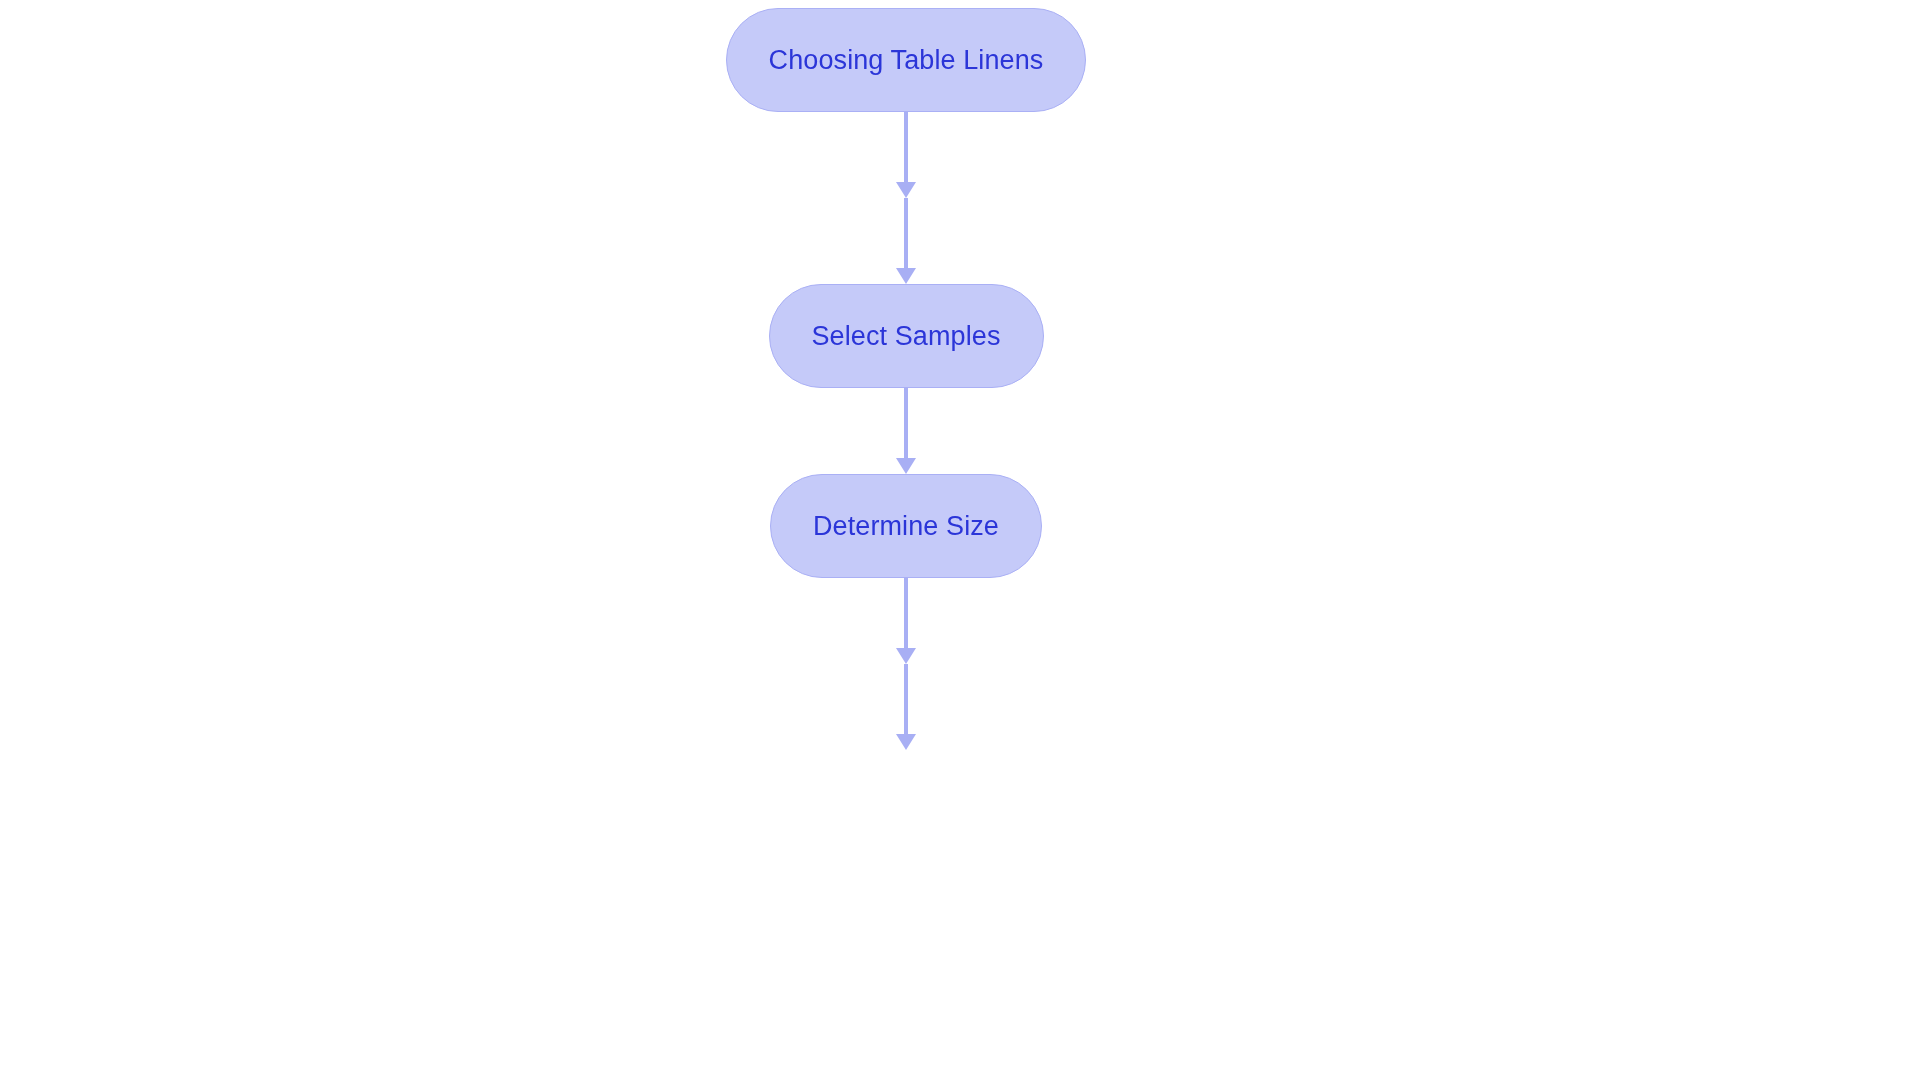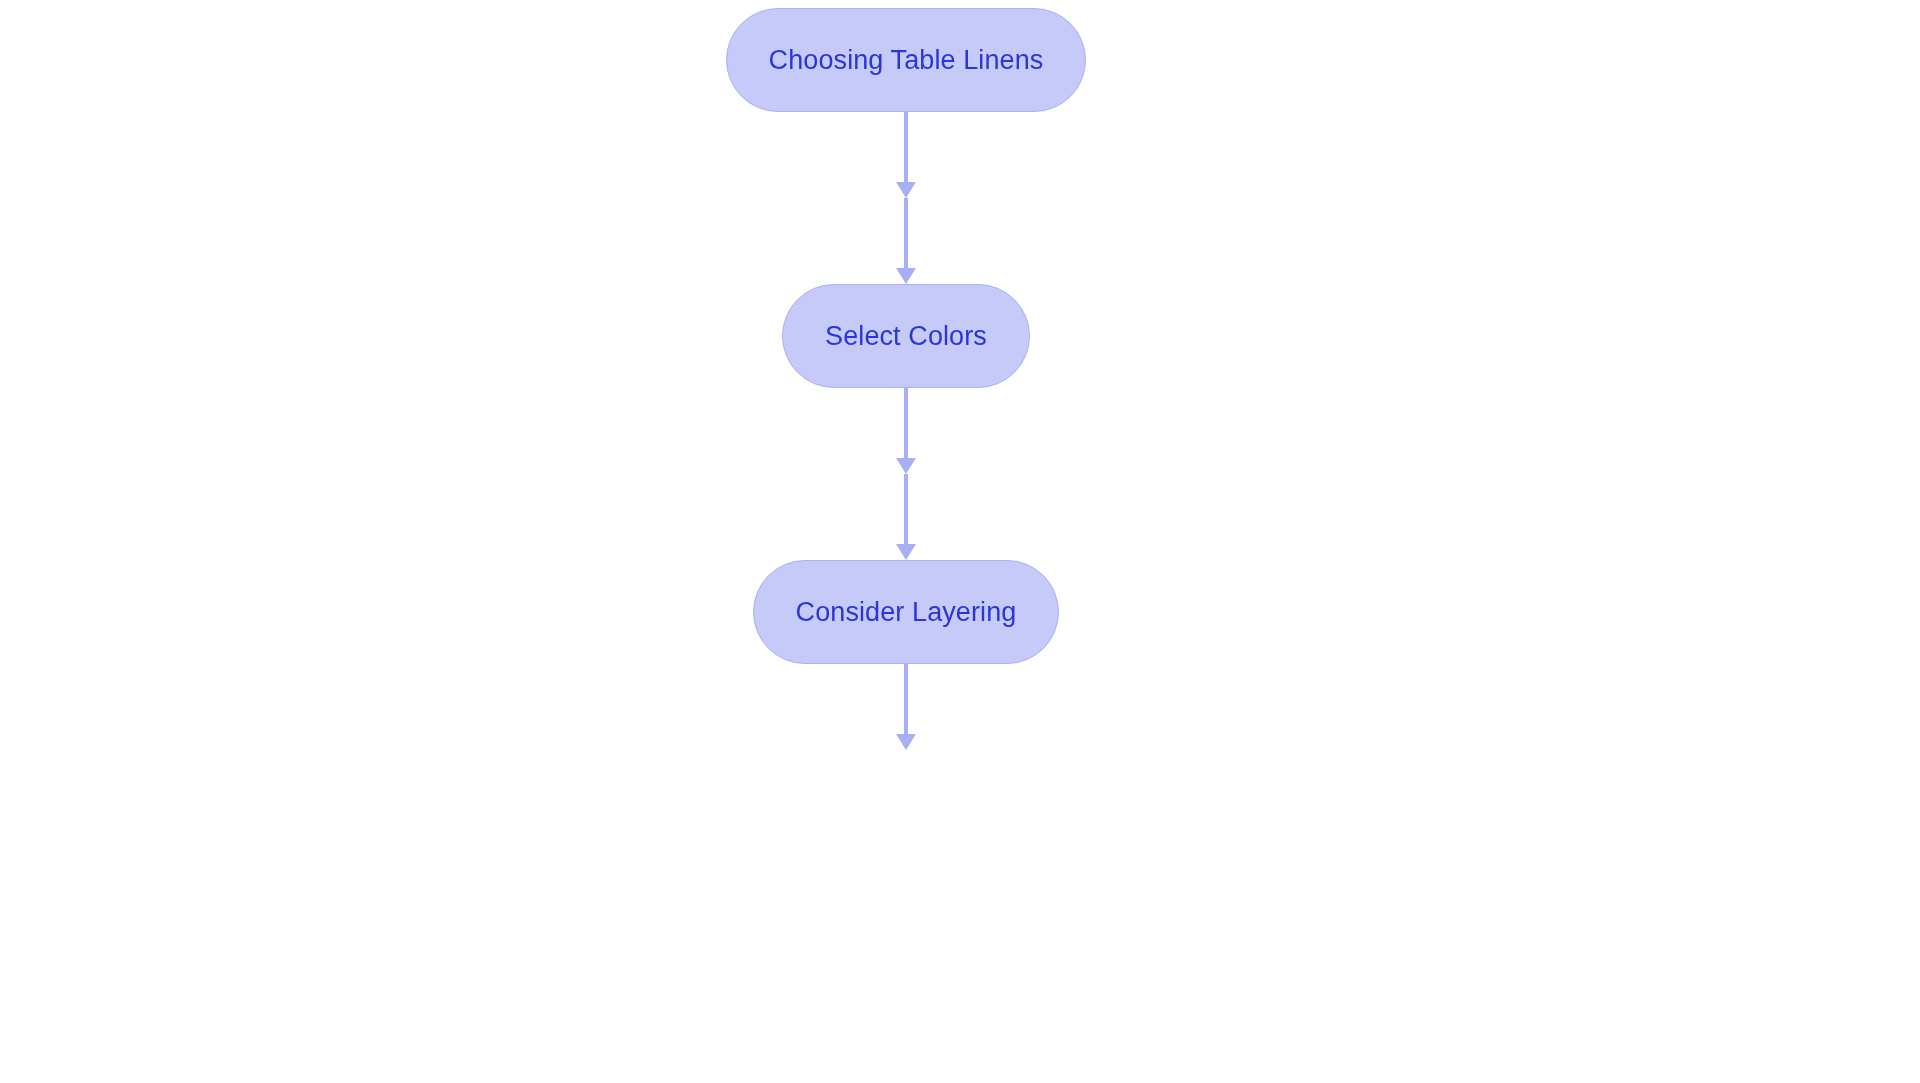--- a/index.html
+++ b/index.html
@@ -79,37 +79,37 @@
     <polygon class="head" points="1,70 21,70 11,86"></polygon>
   </svg>
 
 
   <svg class="connector" viewBox="0 0 22 86">
     <line class="shaft" x1="11" y1="0" x2="11" y2="72"></line>
     <polygon class="head" points="1,70 21,70 11,86"></polygon>
   </svg>
 
   <div class="node">
-    <span>Select Colors</span>
+    <span>Select Samples</span>
+  </div>
+
+  <svg class="connector" viewBox="0 0 22 86">
+    <line class="shaft" x1="11" y1="0" x2="11" y2="72"></line>
+    <polygon class="head" points="1,70 21,70 11,86"></polygon>
+  </svg>
+
+  <div class="node">
+    <span>Determine Size</span>
   </div>
 
   <svg class="connector" viewBox="0 0 22 86">
     <line class="shaft" x1="11" y1="0" x2="11" y2="72"></line>
     <polygon class="head" points="1,70 21,70 11,86"></polygon>
   </svg>
 
 
   <svg class="connector" viewBox="0 0 22 86">
     <line class="shaft" x1="11" y1="0" x2="11" y2="72"></line>
     <polygon class="head" points="1,70 21,70 11,86"></polygon>
   </svg>
 
-  <div class="node">
-    <span>Consider Layering</span>
-  </div>
-
-  <svg class="connector" viewBox="0 0 22 86">
-    <line class="shaft" x1="11" y1="0" x2="11" y2="72"></line>
-    <polygon class="head" points="1,70 21,70 11,86"></polygon>
-  </svg>
-
 
 </div>
 
 </body></html>

